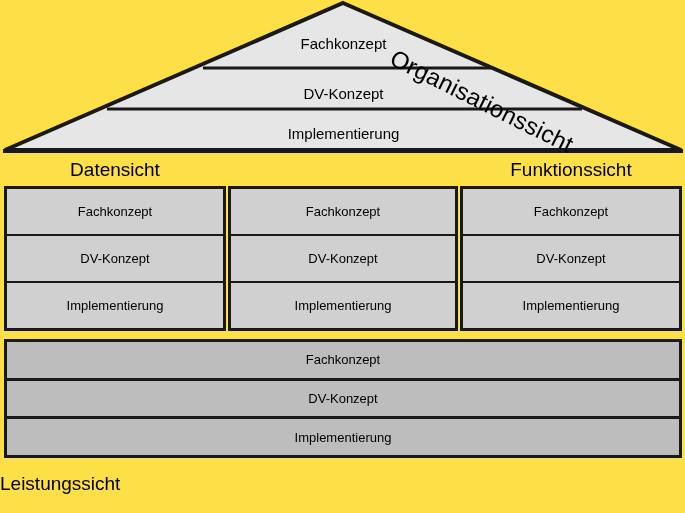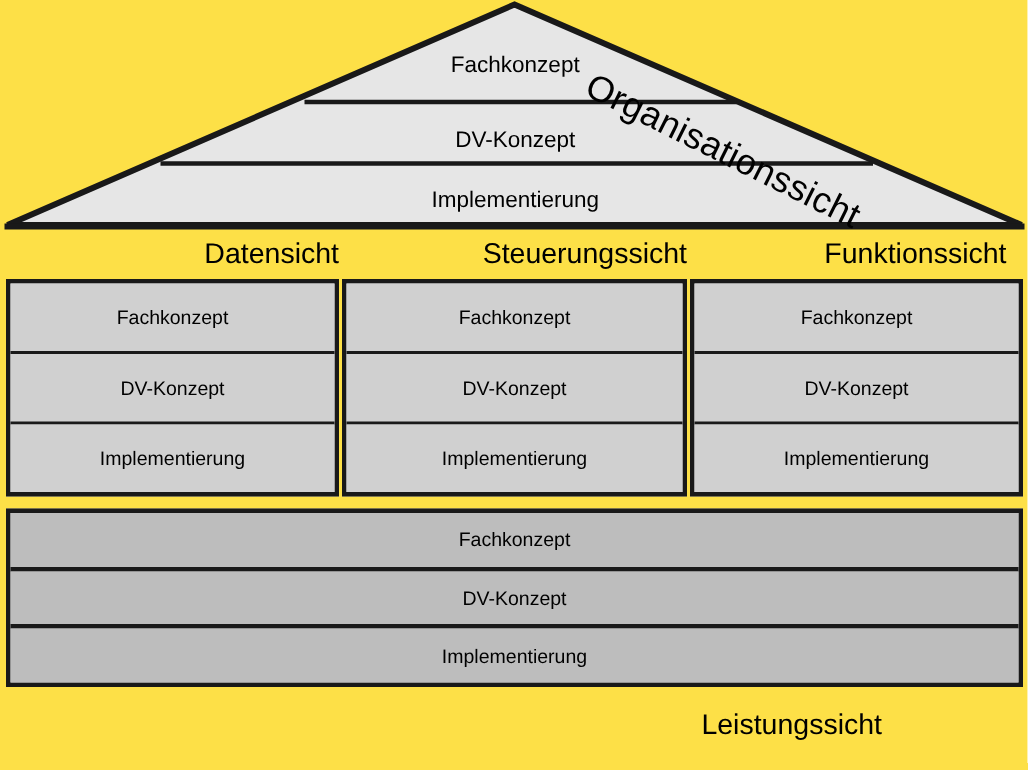--- a/index.html
+++ b/index.html
@@ -67,28 +67,28 @@
     white-space: nowrap;
     transform: rotate(26.5deg);
     transform-origin: 0 0;
     color: #000;
   }
 
   
   .col-title {
     position: absolute;
     font-size: 19px;
-    text-align: right;
+    text-align: center;
     white-space: nowrap;
     top: 159px;
     color: #000;
   }
   #title-datensicht      { left: 4px;   width: 222px; }
   #title-steuerungssicht { left: 228px; width: 230px; }
-  #title-funktionssicht  { left: 449px; width: 222px; }
+  #title-funktionssicht  { left: 460px; width: 222px; }
 
   .view-box {
     position: absolute;
     top: 186px;
     border: 3px solid #191919;
     background: #d0d0d0;
     box-sizing: border-box;
     display: flex;
     flex-direction: column;
   }
@@ -137,21 +137,21 @@
   }
   .bottom-layer:last-child {
     border-bottom: none;
   }
 
   #title-leistungssicht {
     position: absolute;
     left: 0;
     top: 473px;
     width: 588px;
-    text-align: right;
+    text-align: left;
     font-size: 19px;
     white-space: nowrap;
     color: #000;
   }
 </style>
 </head>
 <body>
 
 <div id="diagram-root">
 
@@ -168,21 +168,20 @@
     </svg>
 
     <div class="tri-label" id="tri-label-fachkonzept">Fachkonzept</div>
     <div class="tri-label" id="tri-label-dvkonzept">DV-Konzept</div>
     <div class="tri-label" id="tri-label-implementierung">Implementierung</div>
   </div>
 
   <div id="organisationssicht-label">Organisationssicht</div>
 
   <div class="col-title" id="title-datensicht">Datensicht</div>
-  <div class="col-title" id="title-steuerungssicht">Steuerungssicht</div>
   <div class="col-title" id="title-funktionssicht">Funktionssicht</div>
 
   <div class="view-box" id="box-datensicht">
     <div class="view-layer">Fachkonzept</div>
     <div class="view-layer">DV-Konzept</div>
     <div class="view-layer">Implementierung</div>
   </div>
 
   <div class="view-box" id="box-steuerungssicht">
     <div class="view-layer">Fachkonzept</div>

